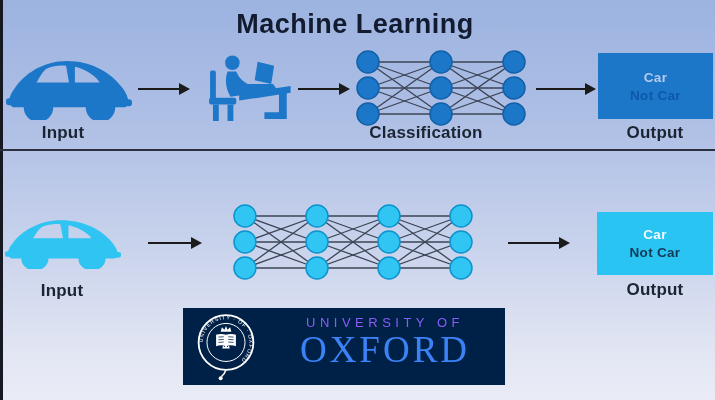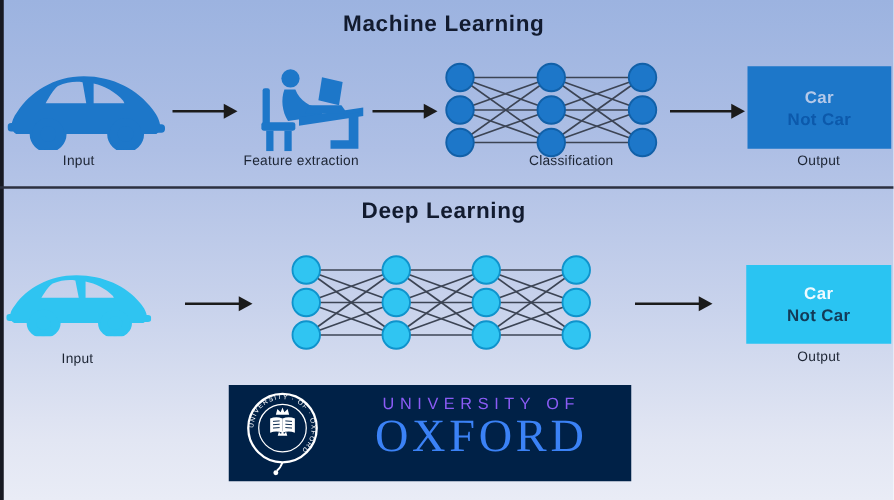--- a/index.html
+++ b/index.html
@@ -4,23 +4,23 @@
 <style>
   html,body{margin:0;padding:0;}
   .stage{
     position:relative; width:715px; height:400px; overflow:hidden;
     font-family:"Liberation Sans", sans-serif;
     background:linear-gradient(180deg,#9cb3e0 0%, #aebfe5 30%, #c9d3ec 62%, #e2e6f3 88%, #e9ecf6 100%);
   }
   .left-border{position:absolute;left:0;top:0;width:3px;height:400px;background:#171922;}
   .divider{position:absolute;left:0;top:149px;height:2px;right:0;background:#2c3040;}
   .title{position:absolute;left:110px;width:490px;text-align:center;
-         font-size:18px;font-weight:700;letter-spacing:.5px;color:#121b2f;}
+         font-size:27px;font-weight:700;letter-spacing:.5px;color:#121b2f;}
   .t-ml{top:9px;} .t-dl{top:158px;}
-  .lbl{position:absolute;font-size:11px;font-weight:400;color:#1c2433;
+  .lbl{position:absolute;font-size:17px;font-weight:700;color:#1c2433;
        text-align:center;letter-spacing:.2px;}
   .arrow{position:absolute;height:2px;background:#1b1b1b;}
   .arrow::after{content:'';position:absolute;right:-10px;top:-5px;width:0;height:0;
        border-left:11px solid #1b1b1b;border-top:6px solid transparent;border-bottom:6px solid transparent;}
   .icon-blue{fill:#1d77c9;}
   .icon-cyan{fill:#2fc4f1;}
   svg{position:absolute;display:block;}
   .outbox{position:absolute;display:flex;flex-direction:column;justify-content:center;
           align-items:center;gap:3px;font-size:13.5px;font-weight:700;letter-spacing:.3px;}
   .outbox-ml{left:598px;top:53px;width:115px;height:66px;background:#1d77c9;}
@@ -61,21 +61,20 @@
     <path d="M32,17 L41,17 C45,27 53,31 63,33 L63,39 L35,43 C30,35 29,25 32,17 Z"></path>
     <rect x="14" y="16" width="6" height="31" rx="2"></rect>
     <rect x="13" y="44" width="28" height="7" rx="2"></rect>
     <rect x="17" y="51" width="6" height="17"></rect>
     <rect x="32" y="51" width="6" height="17"></rect>
     <path d="M44,40 L97,32 L97,39 L44,47 Z"></path>
     <path d="M80,38 L93,36 L93,66 L70,66 L70,59 L85,59 L85,38 Z"></path>
     <path d="M63,7 L80,11 L77,30 L60,26 Z"></path>
     <path d="M52,30 L79,30 L84,37 L49,37 Z"></path>
   </svg>
-  <div class="lbl" style="left:141px;top:123px;width:200px">Feature extraction</div>
 
   <div class="arrow" style="left:298px;top:88px;width:42px"></div>
 
   <svg style="left:352px;top:48px" width="178" height="80">
       <line x1="16" y1="14" x2="89" y2="14" stroke="#3c4454" stroke-width="1.3"></line>
       <line x1="16" y1="14" x2="89" y2="40" stroke="#3c4454" stroke-width="1.3"></line>
       <line x1="16" y1="14" x2="89" y2="66" stroke="#3c4454" stroke-width="1.3"></line>
       <line x1="16" y1="40" x2="89" y2="14" stroke="#3c4454" stroke-width="1.3"></line>
       <line x1="16" y1="40" x2="89" y2="40" stroke="#3c4454" stroke-width="1.3"></line>
       <line x1="16" y1="40" x2="89" y2="66" stroke="#3c4454" stroke-width="1.3"></line>
@@ -94,33 +93,32 @@
       <circle cx="16" cy="14" r="11" fill="#1d77c9" stroke="#1160a8" stroke-width="1.5"></circle>
       <circle cx="16" cy="40" r="11" fill="#1d77c9" stroke="#1160a8" stroke-width="1.5"></circle>
       <circle cx="16" cy="66" r="11" fill="#1d77c9" stroke="#1160a8" stroke-width="1.5"></circle>
       <circle cx="89" cy="14" r="11" fill="#1d77c9" stroke="#1160a8" stroke-width="1.5"></circle>
       <circle cx="89" cy="40" r="11" fill="#1d77c9" stroke="#1160a8" stroke-width="1.5"></circle>
       <circle cx="89" cy="66" r="11" fill="#1d77c9" stroke="#1160a8" stroke-width="1.5"></circle>
       <circle cx="162" cy="14" r="11" fill="#1d77c9" stroke="#1160a8" stroke-width="1.5"></circle>
       <circle cx="162" cy="40" r="11" fill="#1d77c9" stroke="#1160a8" stroke-width="1.5"></circle>
       <circle cx="162" cy="66" r="11" fill="#1d77c9" stroke="#1160a8" stroke-width="1.5"></circle>
     </svg>
-  <div class="lbl" style="left:357px;top:123px;width:200px">Classification</div>
+  <div class="lbl" style="left:326px;top:123px;width:200px">Classification</div>
 
   <div class="arrow" style="left:536px;top:88px;width:50px"></div>
 
   <div class="outbox outbox-ml">
     <div class="l1">Car</div>
     <div class="l2">Not Car</div>
   </div>
   <div class="lbl" style="left:605px;top:123px;width:100px">Output</div>
 
   <div class="divider"></div>
 
-  <div class="title t-dl">Deep Learning</div>
 
   <svg class="icon-cyan" style="left:5px;top:217px" width="116" height="52" viewBox="0 0 128 64" preserveAspectRatio="none">
     <rect x="0" y="42" width="10" height="7" rx="3"></rect>
     <rect x="118" y="43" width="10" height="7" rx="3"></rect>
     <path fill-rule="evenodd" d="M62,4 C38,4 18,17 8,33 C2,41 2,48 7,51 L18,51 A15,15 0 0,0 48,51 L81,51 A15,15 0 0,0 111,51 L121,51 C126,48 125,40 118,31 C106,15 86,4 62,4 Z
       M41,12 C48,9 55,8 61,9 L64,26 L31,26 C34,21 37,15 41,12 Z
       M70,10 C79,12 88,17 94,24 L95,26 L70,26 Z"></path>
     <path fill-rule="evenodd" d="M33,51 m-13,0 a13,13 0 1,0 26,0 a13,13 0 1,0 -26,0 Z M33,51 m-6.5,0 a6.5,6.5 0 1,1 13,0 a6.5,6.5 0 1,1 -13,0 Z
       M96,51 m-13,0 a13,13 0 1,0 26,0 a13,13 0 1,0 -26,0 Z M96,51 m-6.5,0 a6.5,6.5 0 1,1 13,0 a6.5,6.5 0 1,1 -13,0 Z"></path>
   </svg>

